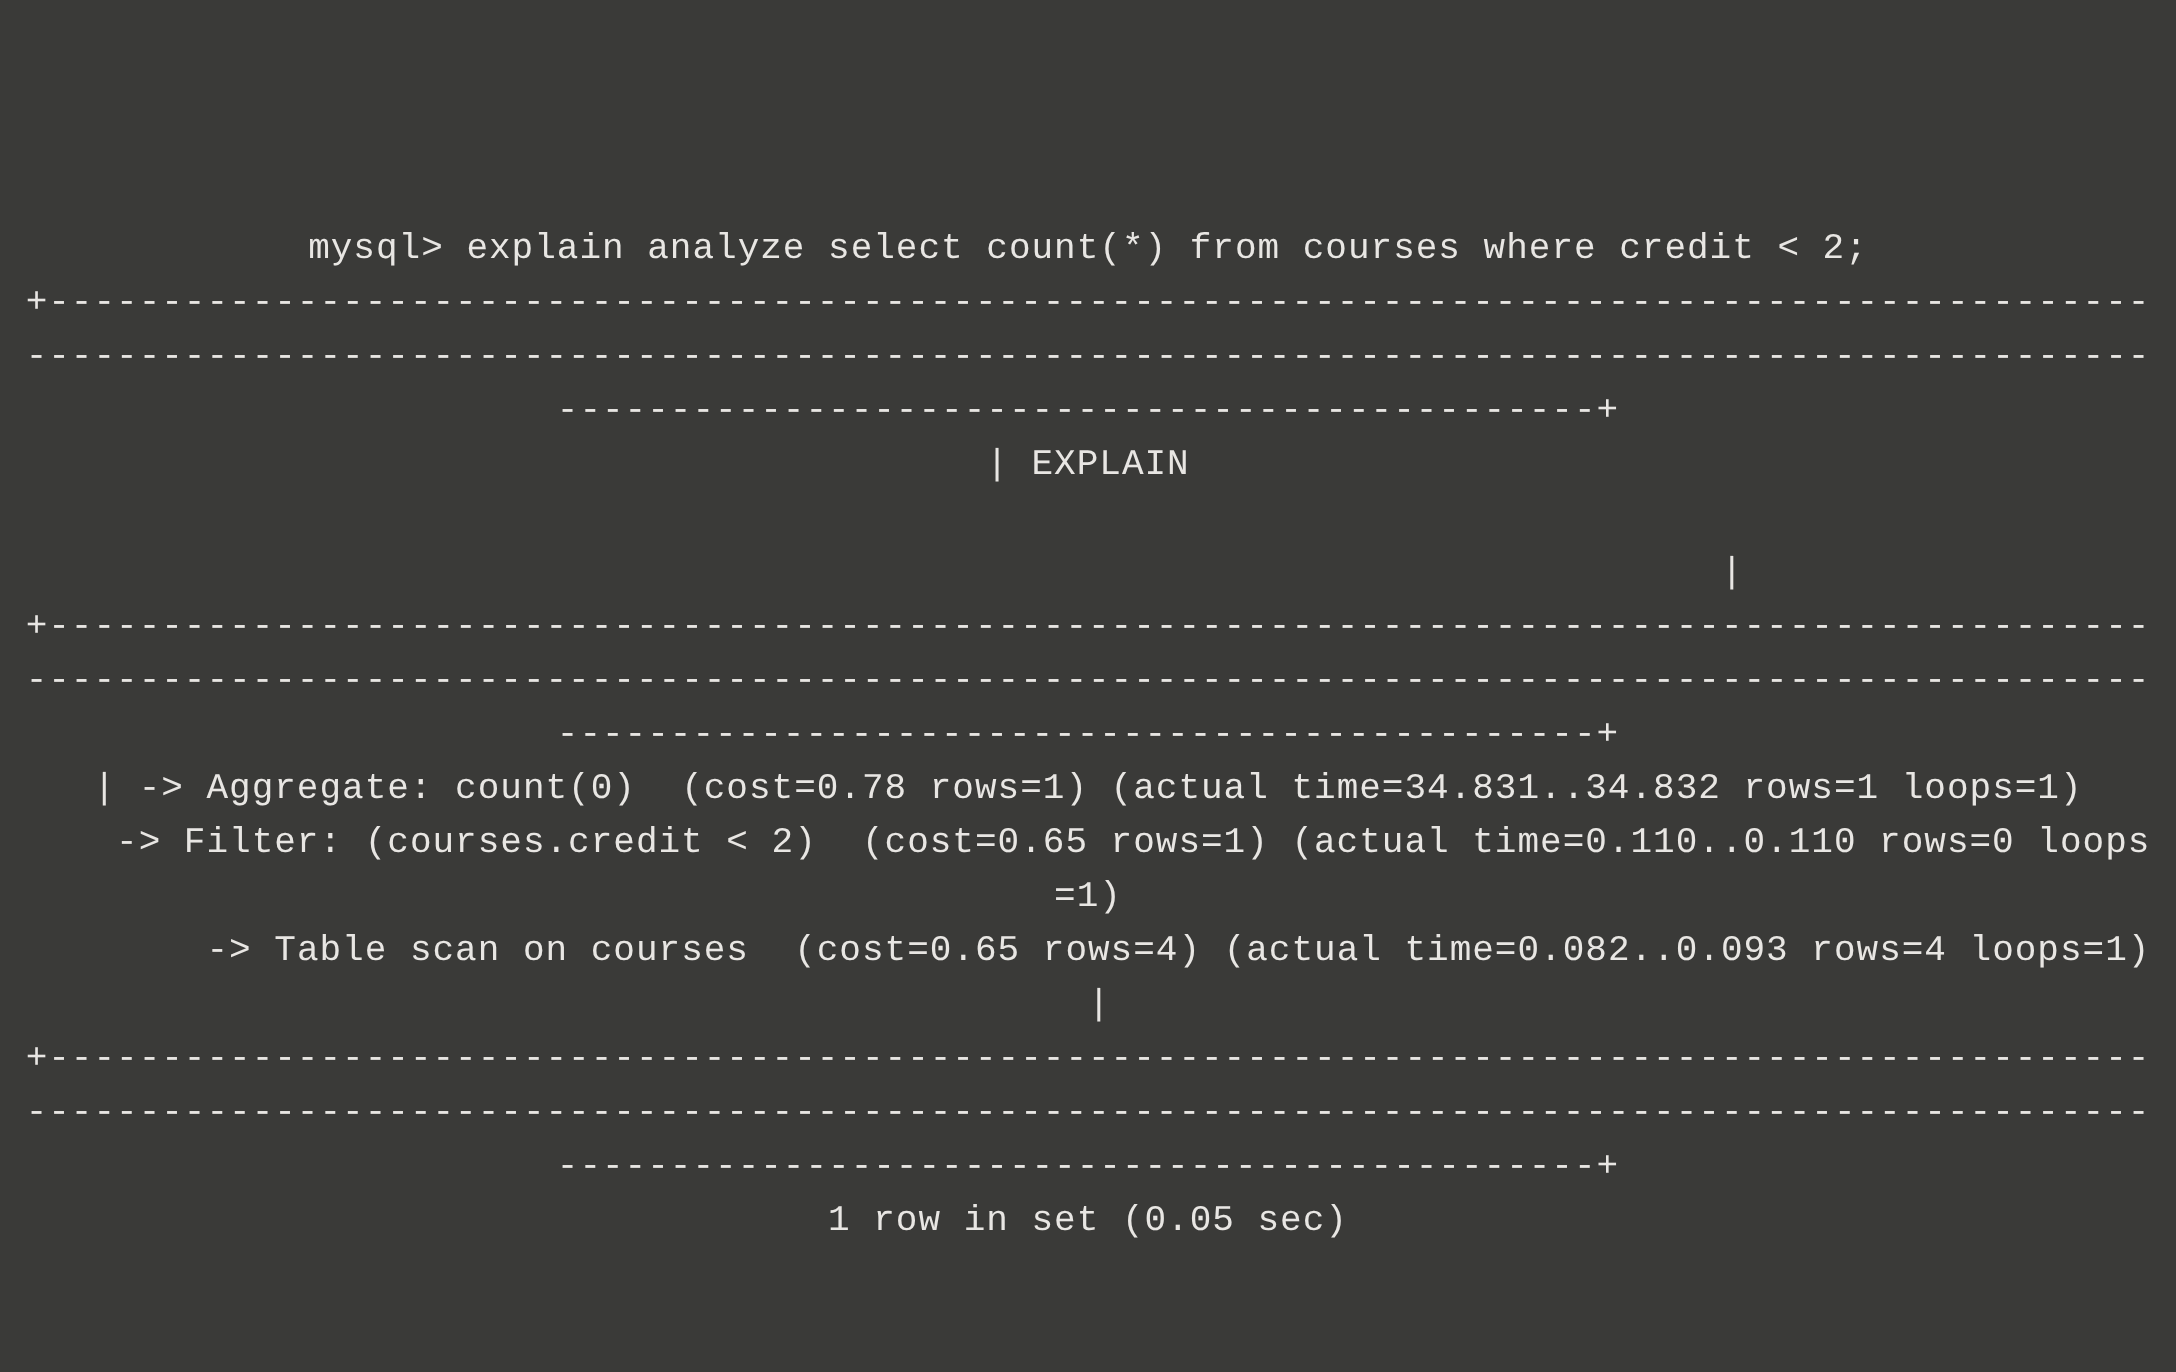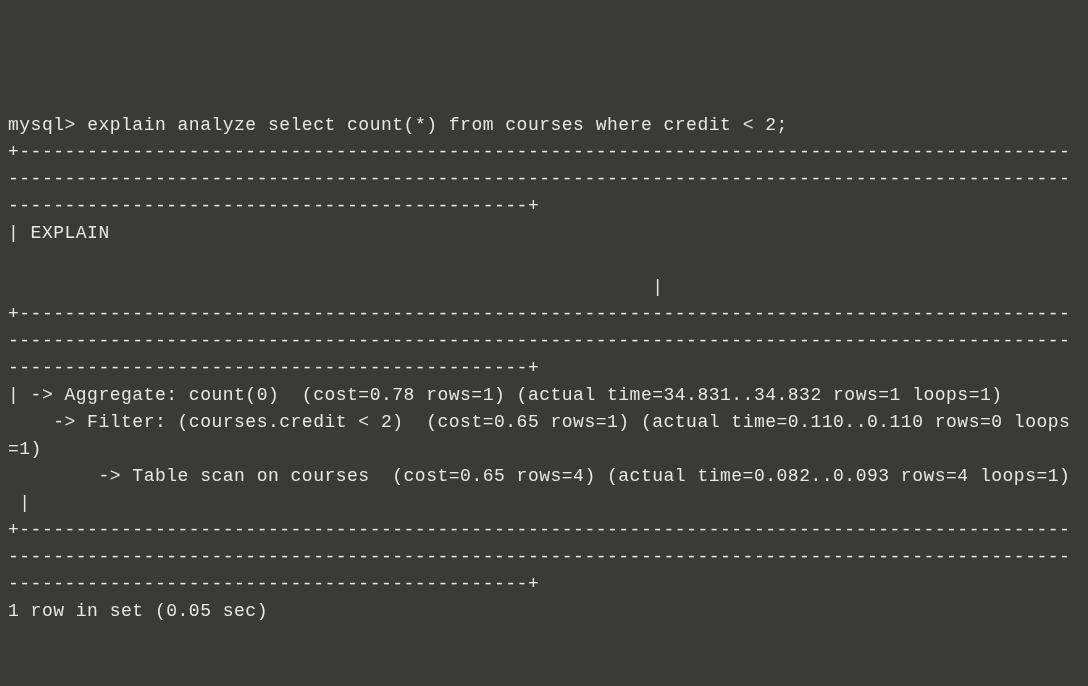--- a/index.html
+++ b/index.html
@@ -19,20 +19,21 @@
     overflow: hidden;
     white-space: pre-wrap;
     word-break: break-all;
     letter-spacing: 0.5px;
   }
   .terminal {
     width: 100%;
   }
   .line {
     display: block;
+    text-align: center;
   }
 </style>
 </head>
 <body>
 
 
 
 <div class="terminal"><span class="line"><span>mysql&gt; </span><span>explain analyze select count(*) from courses where credit &lt; 2;</span></span><span class="line">+-----------------------------------------------------------------------------------------------------------------------------------------------------------------------------------------------------------------------------------------+</span><span class="line">| EXPLAIN</span><span class="line"> </span><span class="line">                                                         |</span><span class="line">+-----------------------------------------------------------------------------------------------------------------------------------------------------------------------------------------------------------------------------------------+</span><span class="line">| -&gt; Aggregate: count(0)  (cost=0.78 rows=1) (actual time=34.831..34.832 rows=1 loops=1)</span><span class="line">    -&gt; Filter: (courses.credit &lt; 2)  (cost=0.65 rows=1) (actual time=0.110..0.110 rows=0 loops=1)</span><span class="line">        -&gt; Table scan on courses  (cost=0.65 rows=4) (actual time=0.082..0.093 rows=4 loops=1)</span><span class="line"> |</span><span class="line">+-----------------------------------------------------------------------------------------------------------------------------------------------------------------------------------------------------------------------------------------+</span><span class="line">1 row in set (0.05 sec)</span></div>
 
 

